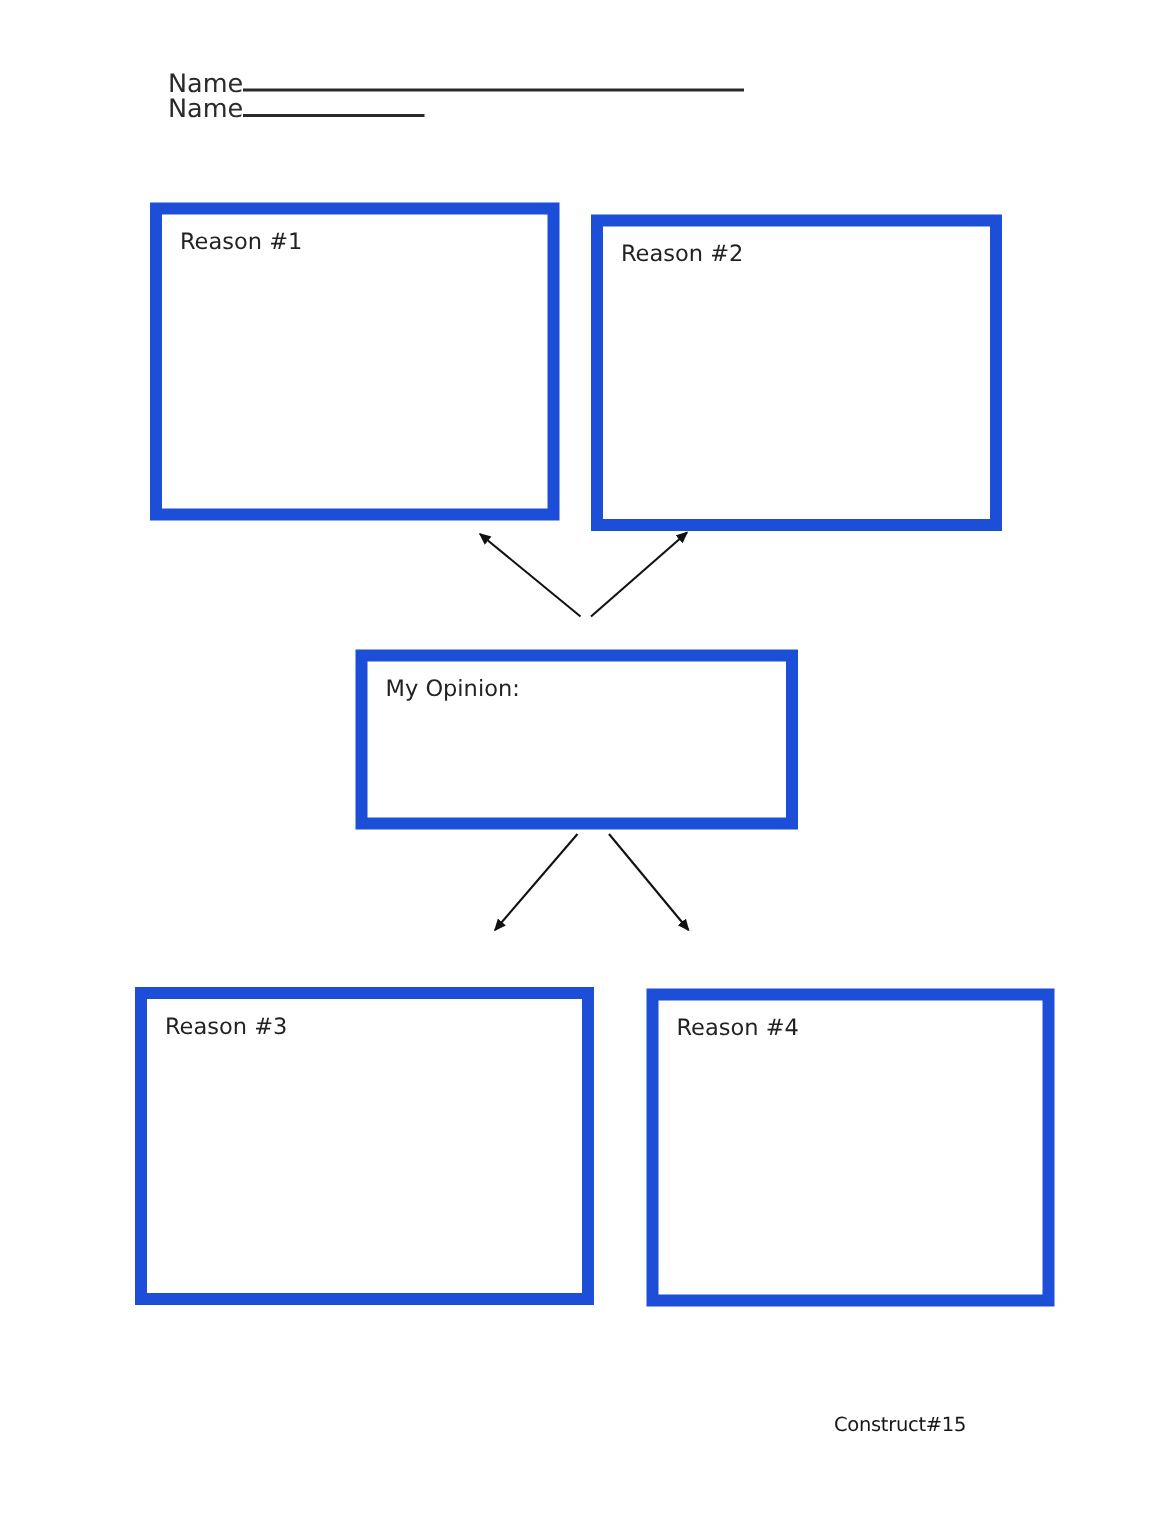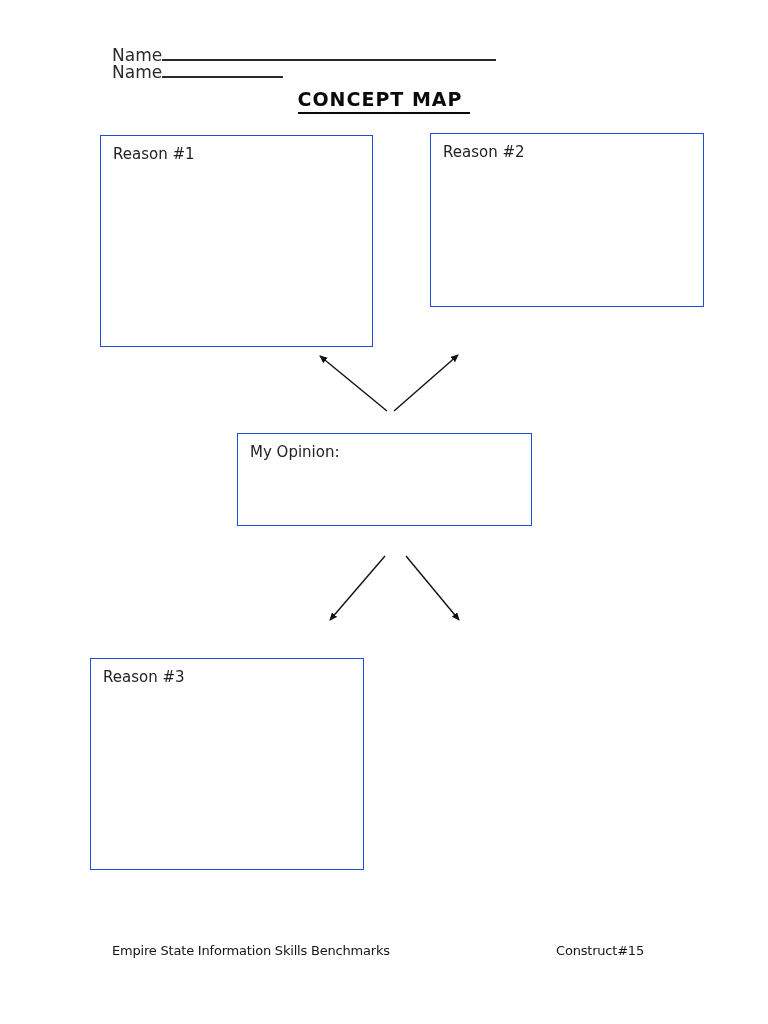--- a/index.html
+++ b/index.html
@@ -48,32 +48,32 @@
     letter-spacing: 1px;
     color: #0a0a0a;
     border-bottom: 2px solid #0a0a0a;
     padding: 0 8px 2px 0;
   }
 
   
   .cbox {
     position: absolute;
     box-sizing: border-box;
-    border: 1px solid #1d4ed8;
+    border: 8px solid #1d4ed8;
     background: #ffffff;
   }
   .cbox .cbox-label {
     font-size: 15px;
     color: #222222;
     padding: 9px 0 0 12px;
   }
   .box-reason1 { left: 100px; top: 135px; width: 273px; height: 212px; }
-  .box-reason2 { left: 394px; top: 133px; width: 274px; height: 174px; margin-left: 36px; }
-  .box-opinion { left: 237px; top: 433px; width: 295px; height: 93px; }
-  .box-reason3 { left: 90px;  top: 658px; width: 274px; height: 212px; }
+  .box-reason2 { left: 394px; top: 143px; width: 274px; height: 211px; }
+  .box-opinion { left: 237px; top: 433px; width: 295px; height: 120px; }
+  .box-reason3 { left: 90px;  top: 658px; width: 306px; height: 212px; }
   .box-reason4 { left: 431px; top: 659px; width: 272px; height: 212px; }
 
   
   .arrows {
     position: absolute;
     left: 0; top: 0;
     width: 768px;
     height: 1024px;
     pointer-events: none;
   }
@@ -92,49 +92,48 @@
 </style>
 </head>
 <body>
 
 <div class="page">
 
   <div class="field-line name"><span>Name</span><span class="blank-rule name-rule"></span></div>
 
   <div class="field-line class"><span>Name</span><span class="blank-rule class-rule"></span></div>
 
-  <div class="title-wrap">
-    <span class="title">CONCEPT MAP</span>
-  </div>
 
   <div class="cbox box-reason1">
     <div class="cbox-label">Reason #1</div>
   </div>
 
   <div class="cbox box-reason2">
     <div class="cbox-label">Reason #2</div>
   </div>
 
   <div class="cbox box-opinion">
     <div class="cbox-label">My Opinion:</div>
   </div>
 
   <div class="cbox box-reason3">
     <div class="cbox-label">Reason #3</div>
   </div>
 
+  <div class="cbox box-reason4">
+    <div class="cbox-label">Reason #4</div>
+  </div>
 
   <svg class="arrows" viewBox="0 0 768 1024" xmlns="http://www.w3.org/2000/svg">
     <defs>
       <marker id="ah" markerWidth="9" markerHeight="8" refX="7" refY="3.5" orient="auto" markerUnits="userSpaceOnUse">
         <path d="M0,0 L8,3.5 L0,7 z" fill="#111111"></path>
       </marker>
     </defs>
     <line x1="387" y1="411" x2="320" y2="356" stroke="#111111" stroke-width="1.4" marker-end="url(#ah)"></line>
     <line x1="394" y1="411" x2="458" y2="355" stroke="#111111" stroke-width="1.4" marker-end="url(#ah)"></line>
     <line x1="385" y1="556" x2="330" y2="620" stroke="#111111" stroke-width="1.4" marker-end="url(#ah)"></line>
     <line x1="406" y1="556" x2="459" y2="620" stroke="#111111" stroke-width="1.4" marker-end="url(#ah)"></line>
   </svg>
 
-  <div class="footer-left">Empire State Information Skills Benchmarks</div>
   <div class="footer-right">Construct#15</div>
 
 </div>
 
 </body></html>

